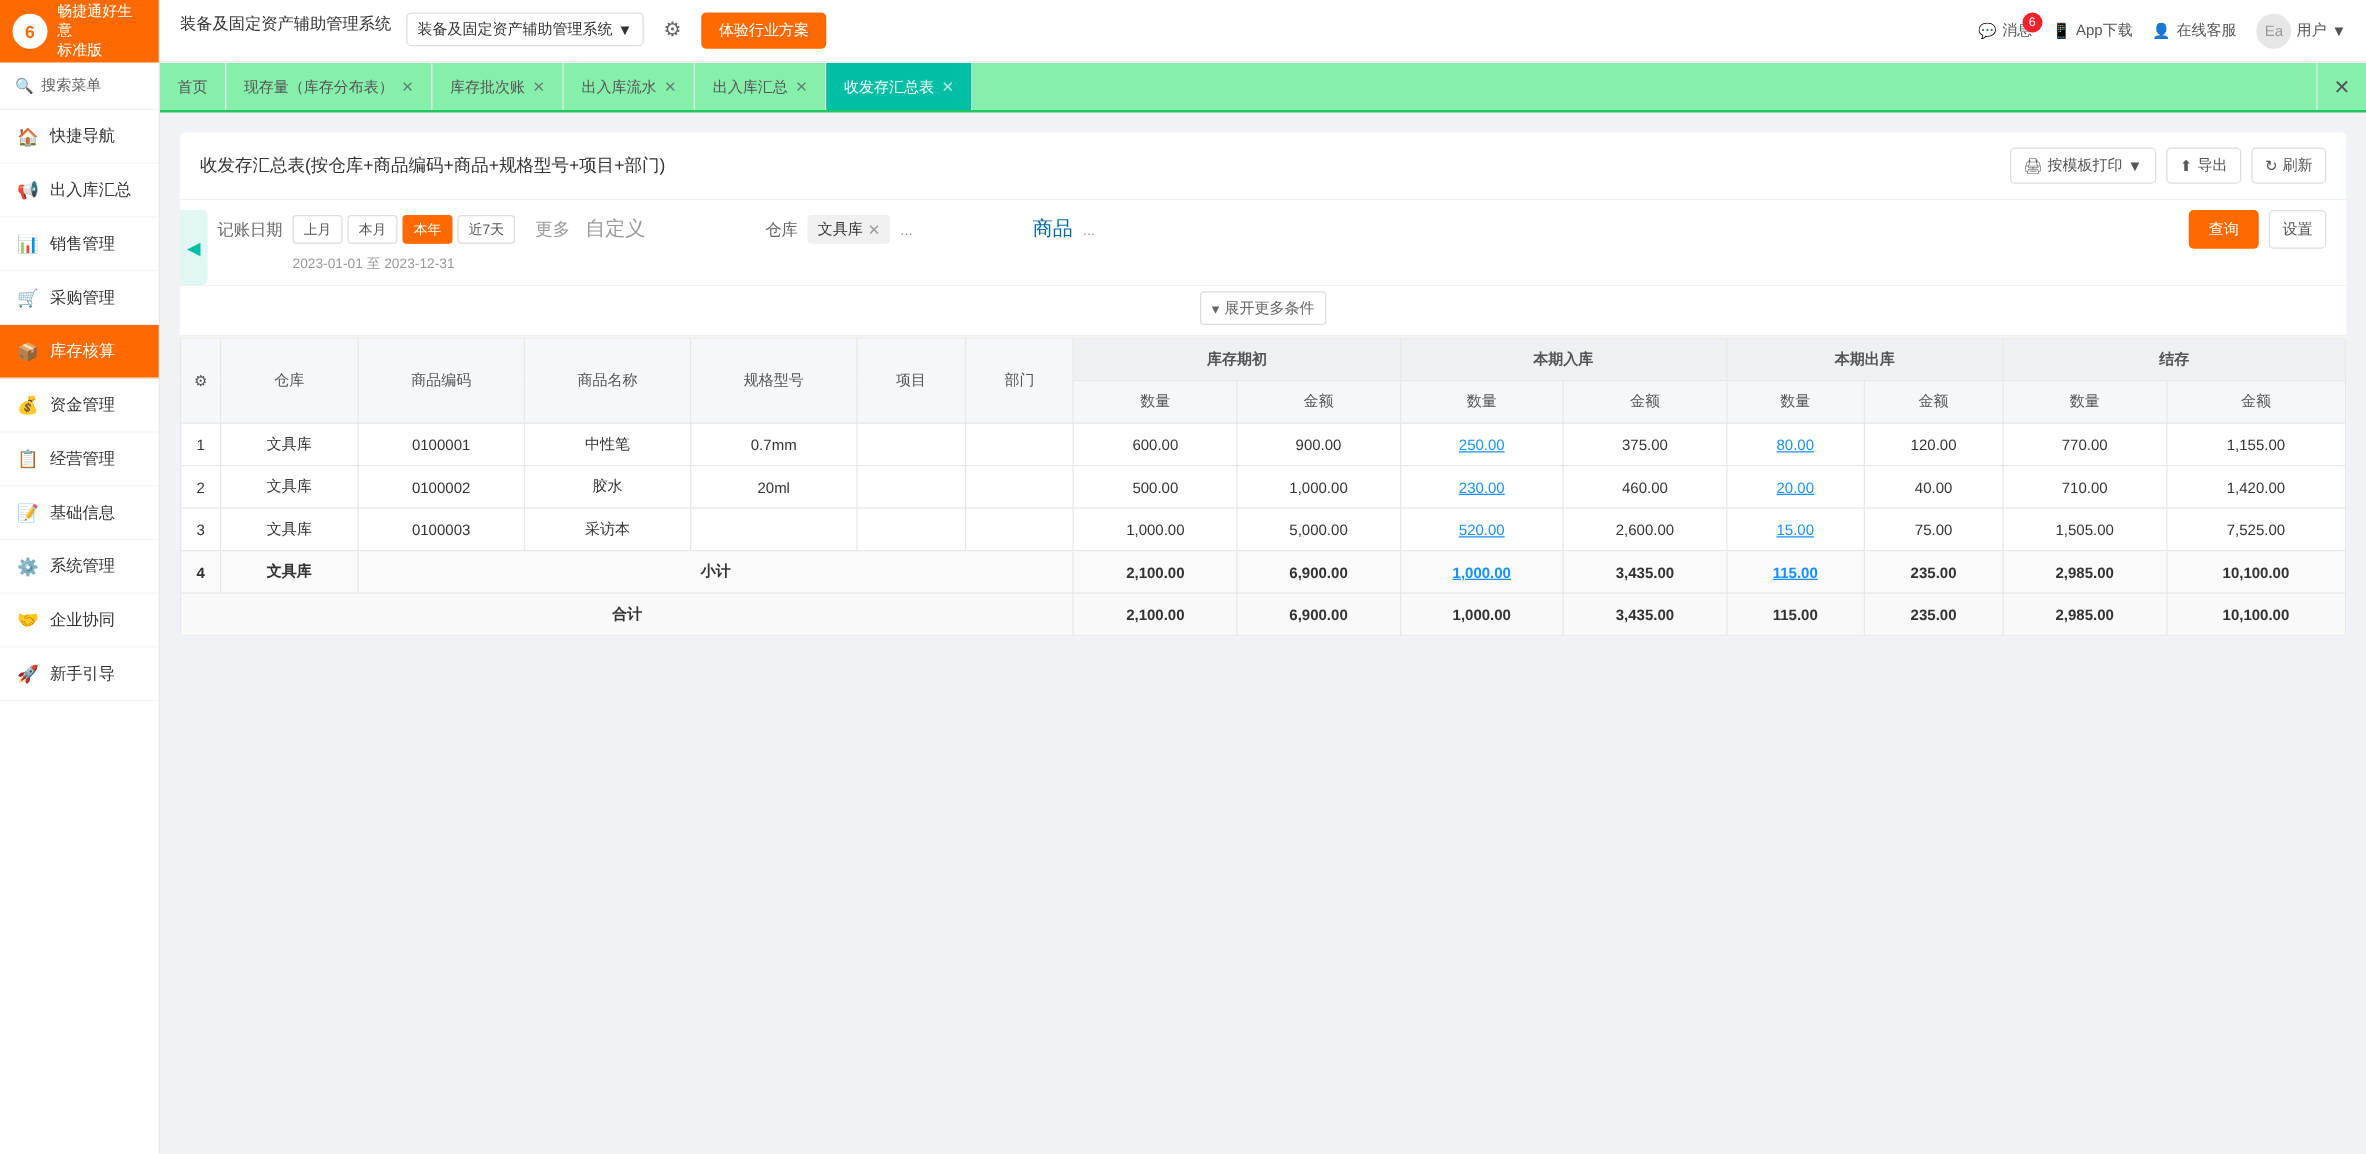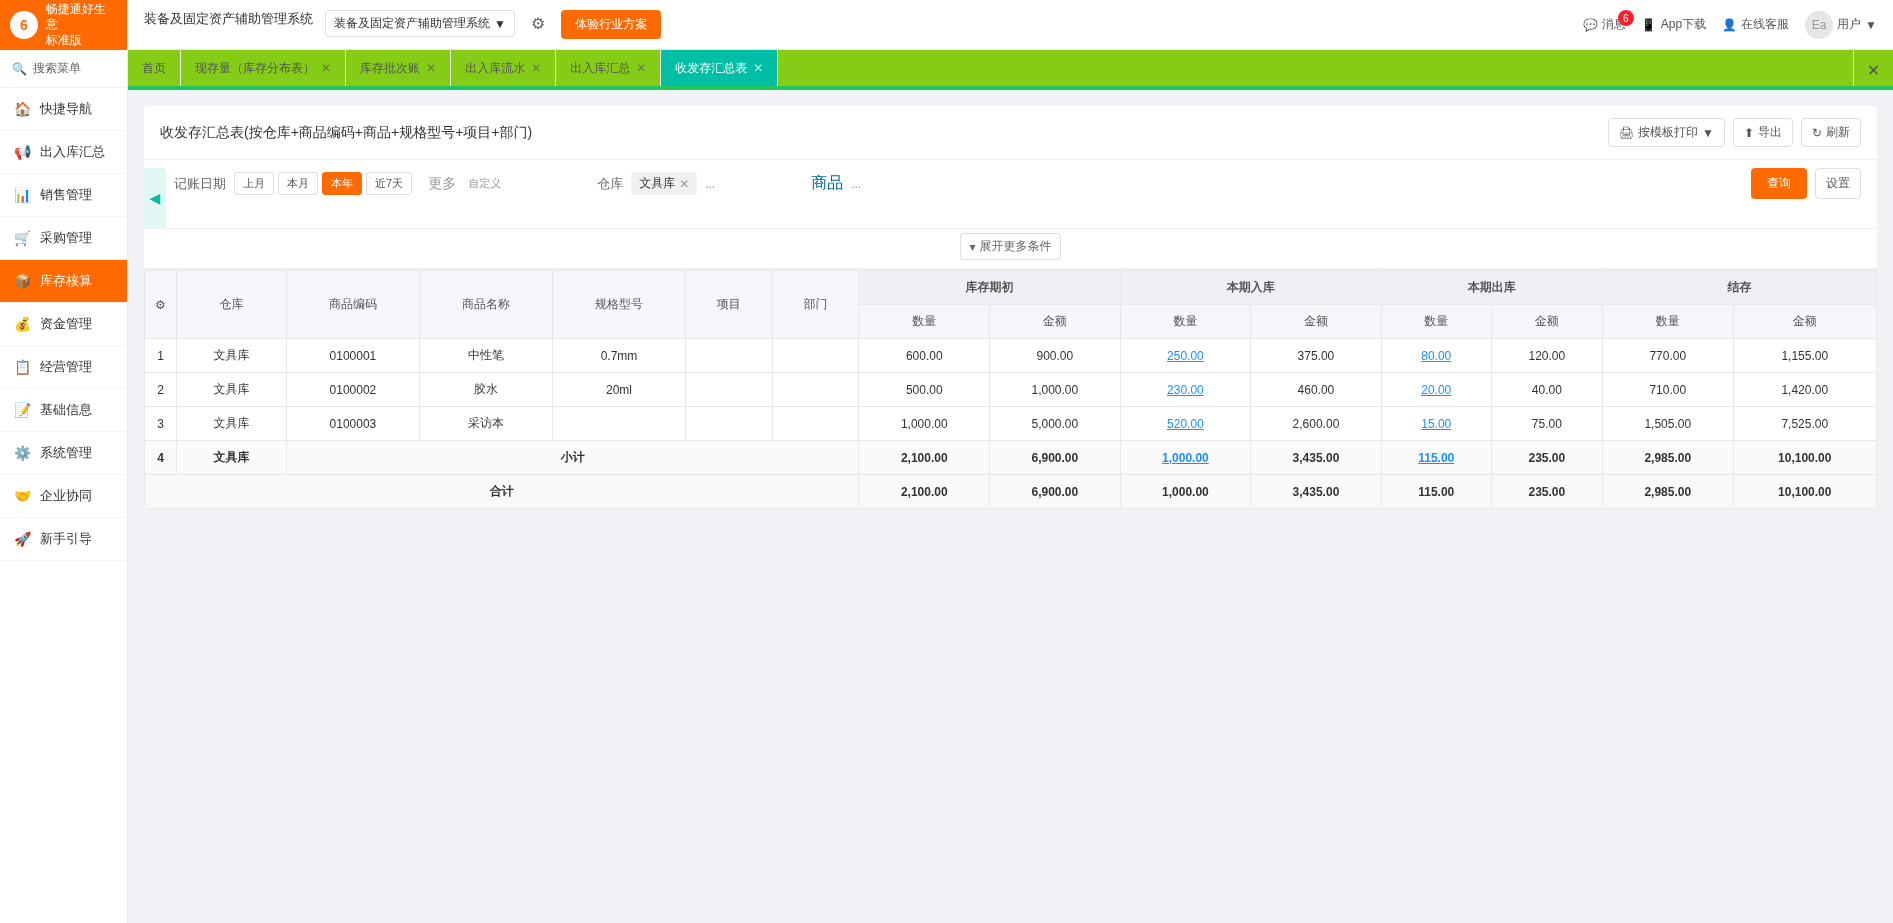--- a/index.html
+++ b/index.html
@@ -22,21 +22,21 @@
     .topbar-title { font-size: 13px; color: #333; }
     .topbar-selector { border: 1px solid #ddd; border-radius: 4px; padding: 4px 8px; font-size: 12px; background: #fff; cursor: pointer; display: flex; align-items: center; gap: 4px; }
     .topbar-gear { cursor: pointer; color: #666; font-size: 16px; padding: 4px; }
     .topbar-trial-btn { background: #ff6a00; color: #fff; border: none; border-radius: 4px; padding: 6px 14px; font-size: 12px; cursor: pointer; }
     .topbar-right { display: flex; align-items: center; gap: 16px; font-size: 12px; color: #555; }
     .topbar-right-item { display: flex; align-items: center; gap: 4px; cursor: pointer; position: relative; }
     .badge { background: #f5222d; color: #fff; border-radius: 50%; width: 16px; height: 16px; font-size: 10px; display: flex; align-items: center; justify-content: center; position: absolute; top: -6px; right: -8px; }
     .user-avatar { width: 28px; height: 28px; background: #e6e6e6; border-radius: 50%; display: flex; align-items: center; justify-content: center; font-size: 12px; color: #999; }
 
     
-    .tabs-bar { position: fixed; left: 128px; top: 50px; right: 0; height: 40px; background: #84cc16; border-bottom: 4px solid #22c55e; display: flex; align-items: center; z-index: 98; overflow-x: auto; }
+    .tabs-bar { position: fixed; left: 128px; top: 50px; right: 0; height: 40px; background: #86efac; border-bottom: 2px solid #22c55e; display: flex; align-items: center; z-index: 98; overflow-x: auto; }
     .tab-item { display: flex; align-items: center; padding: 0 14px; height: 40px; font-size: 12px; color: #555; cursor: pointer; border-right: 1px solid #e8e8e8; white-space: nowrap; gap: 6px; flex-shrink: 0; }
     .tab-item.active { background: #00bfa5; color: #fff; }
     .tab-close { font-size: 12px; opacity: 0.7; }
 
     
     .main-content { margin-left: 128px; margin-top: 90px; padding: 16px; }
 
     
     .page-header { background: #fff; padding: 12px 16px; border-radius: 4px 4px 0 0; display: flex; align-items: center; justify-content: space-between; border-bottom: 1px solid #f0f0f0; }
     .page-title { font-size: 14px; font-weight: 500; color: #333; }
@@ -236,40 +236,43 @@
 
         <div class="filter-row">
           <span class="filter-label">记账日期</span>
           <div class="date-btns" id="date-btns-container">
               <button class="date-btn">上月</button>
               <button class="date-btn">本月</button>
               <button class="date-btn active">本年</button>
               <button class="date-btn">近7天</button>
             </div>
           <span style="color:#999; font-size:14px; margin-left: 8px;">更多</span>
-          <span style="color:#999; font-size:11px; margin-left: 4px;">自定义</span>
+          <span style="color:#999; font-size:16px; margin-left: 4px;">自定义</span>
 
           <span style="width: 80px;"></span>
           <span class="filter-label">仓库</span>
           <div class="warehouse-tag">
             <span>文具库</span>
             <span class="close">✕</span>
           </div>
           <span class="filter-more">...</span>
 
           <span style="width: 80px;"></span>
           <span class="filter-goods-label">商品</span>
           <span class="filter-goods-more">...</span>
 
           <div class="filter-right">
             <button class="query-btn">查询</button>
             <button class="settings-btn">设置</button>
           </div>
         </div>
 
+        <div style="padding-left: 60px; margin-top: 2px;">
+          <span class="date-range">2023-01-01 至 2023-12-31</span>
+        </div>
       </div>
     </div>
 
     <div class="expand-row">
       <button class="expand-btn">
         <span>▾</span>
         <span>展开更多条件</span>
       </button>
     </div>
   </div>

